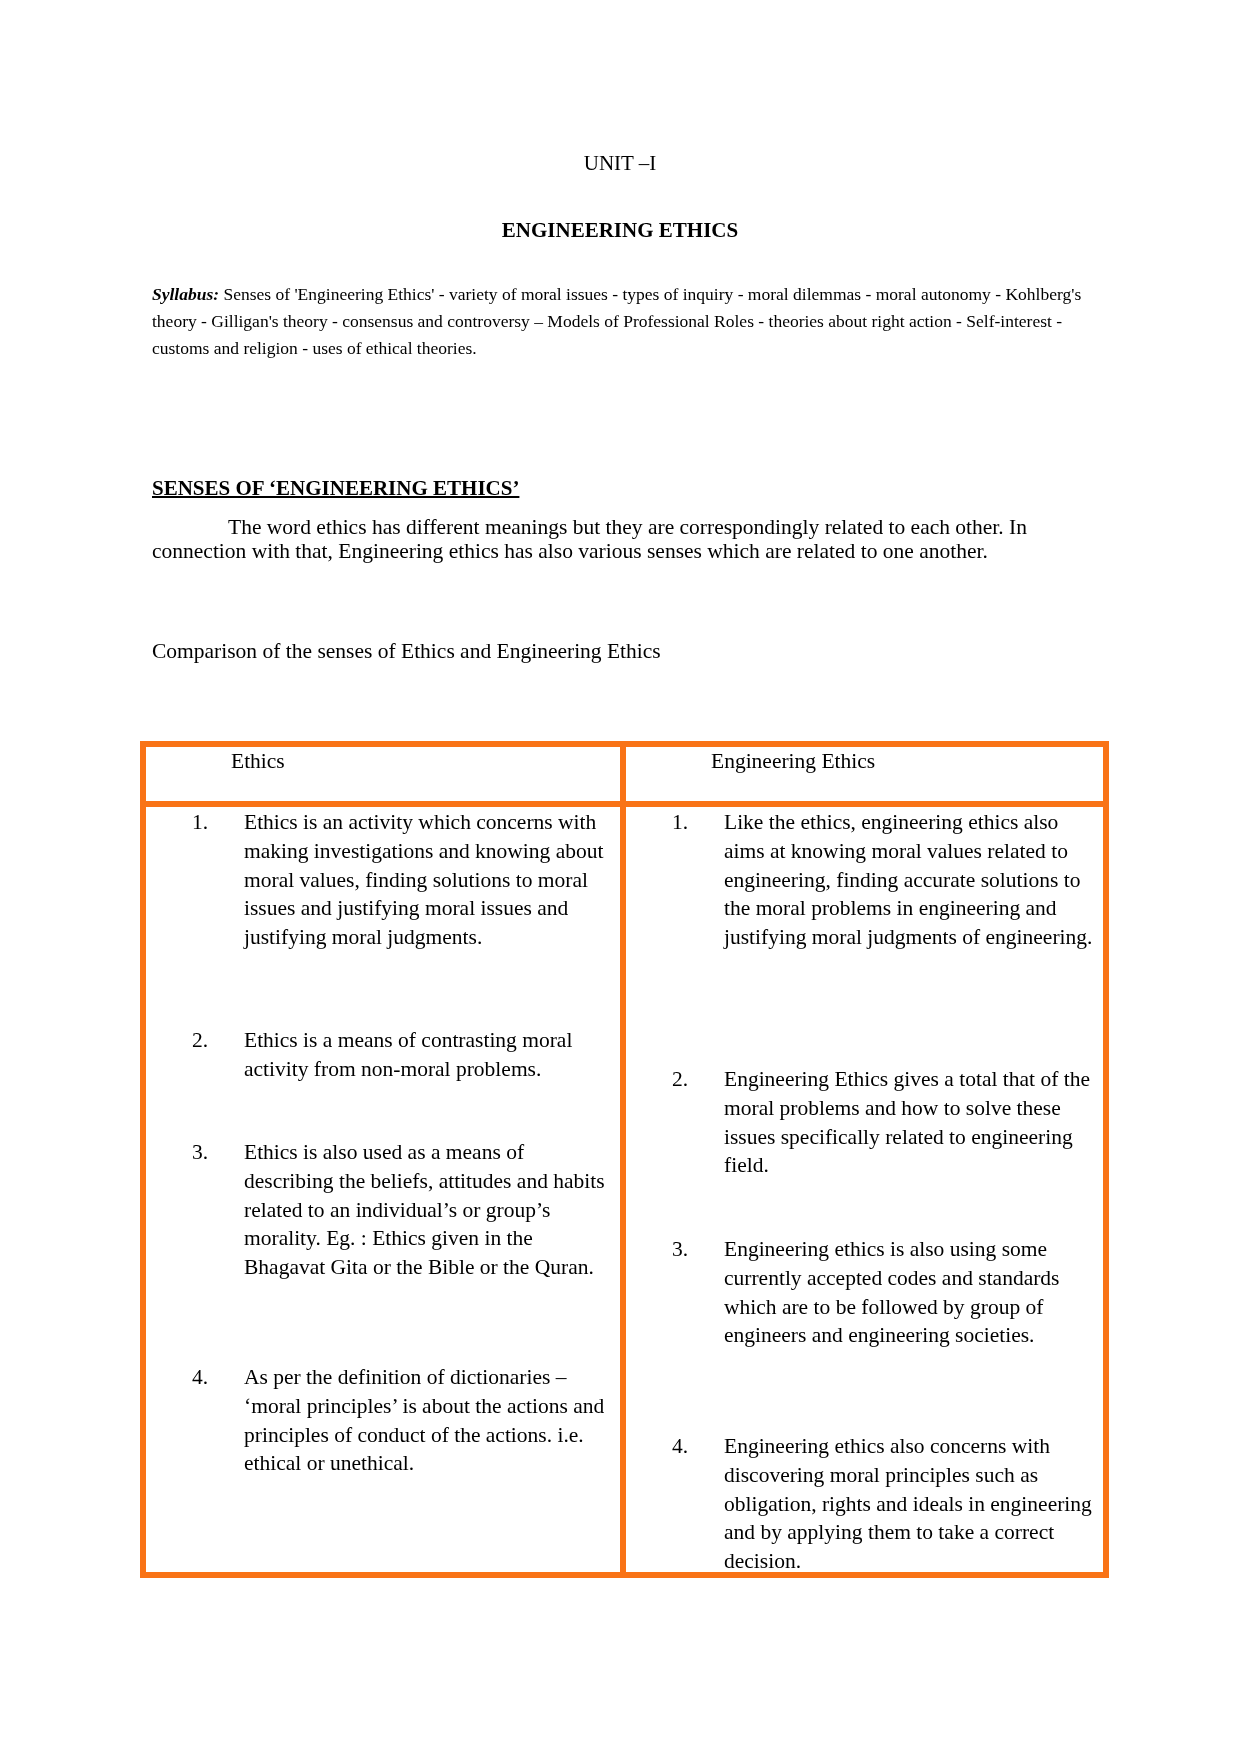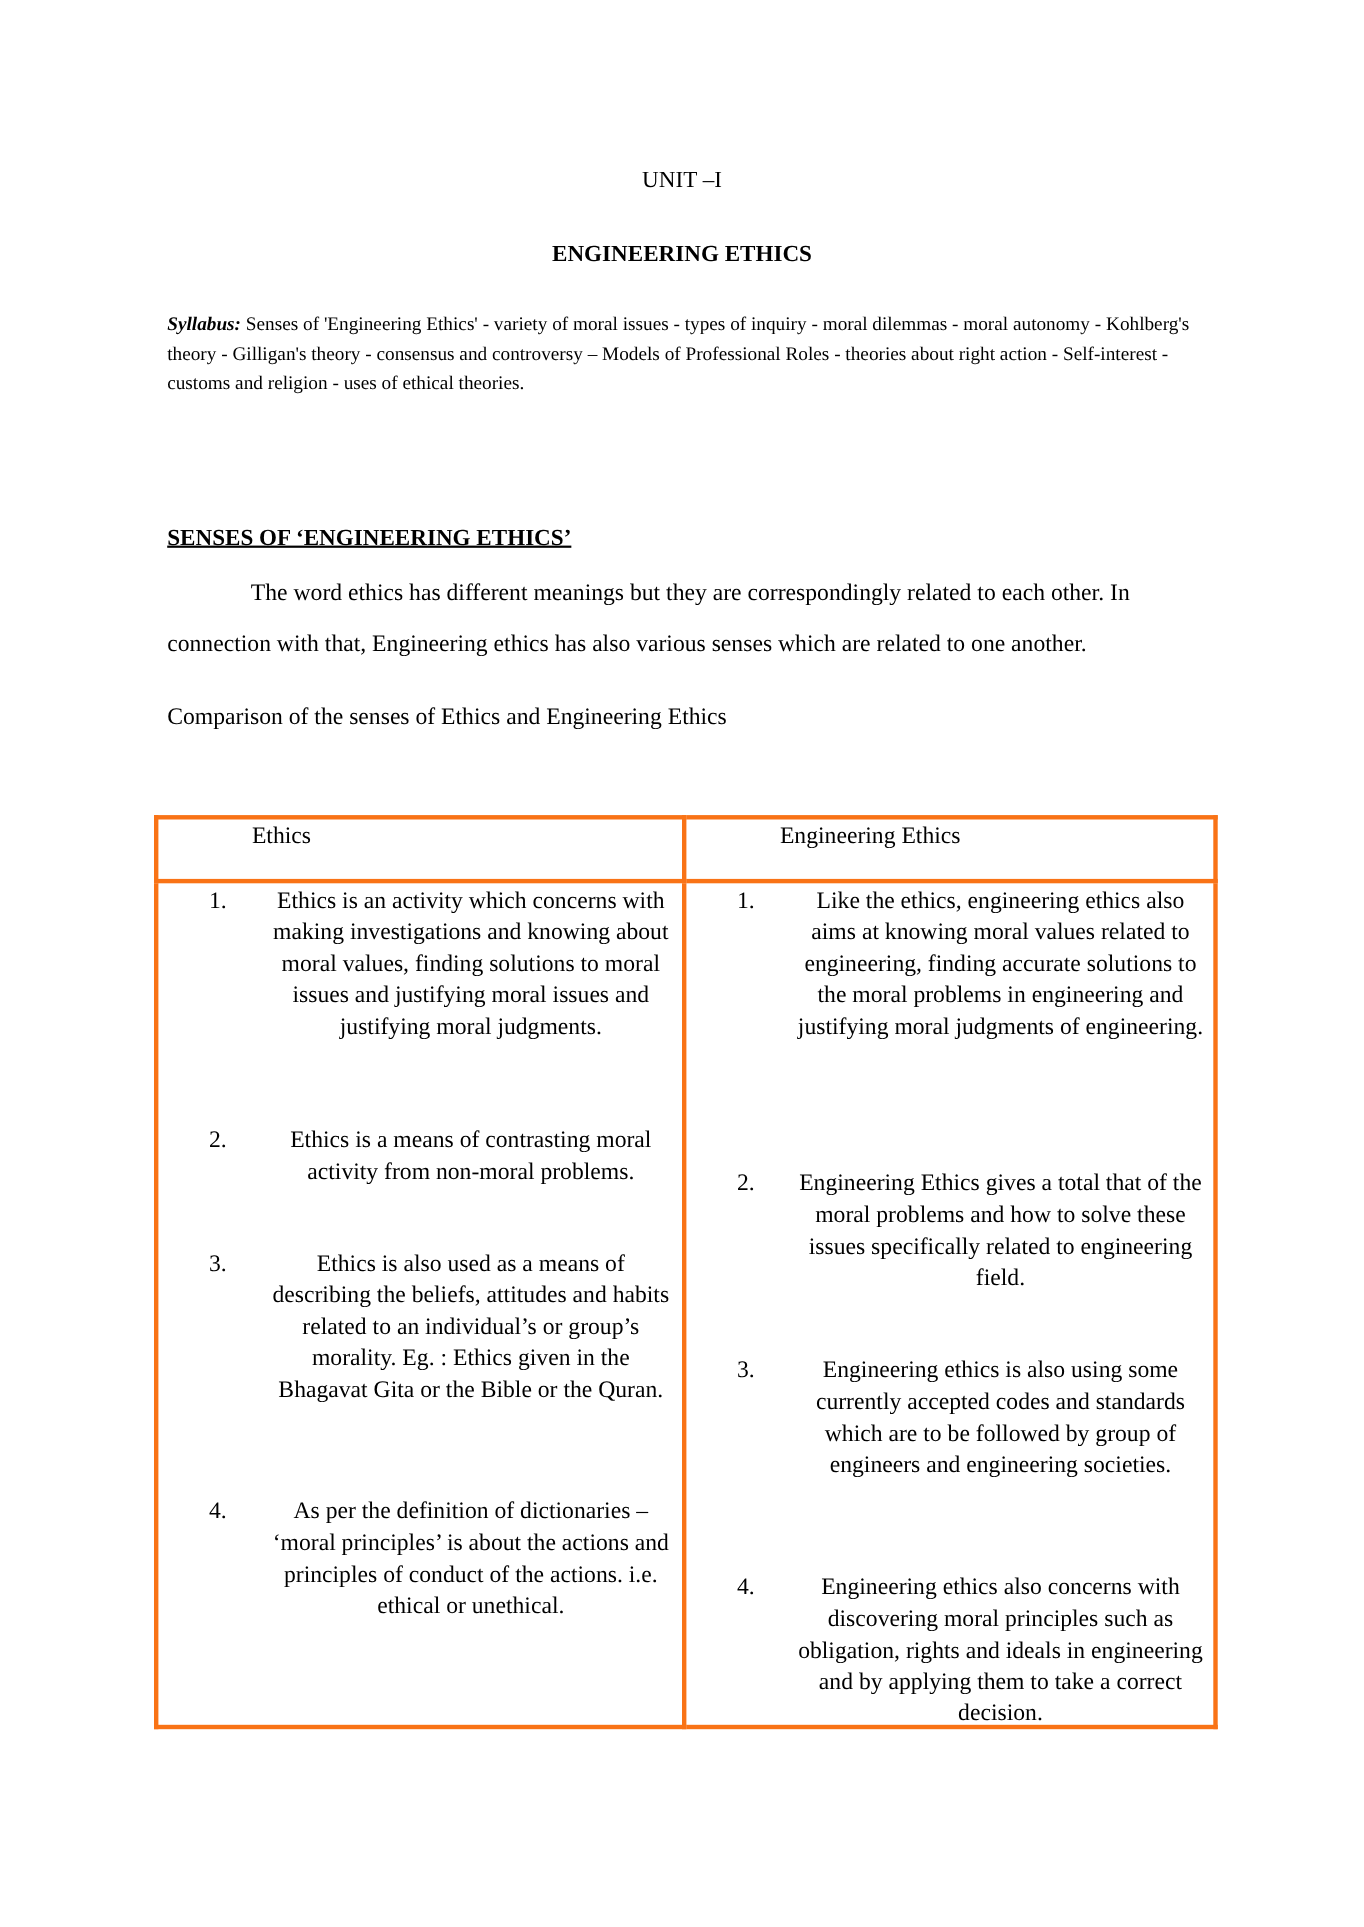--- a/index.html
+++ b/index.html
@@ -61,21 +61,21 @@
     font-weight: bold;
     text-decoration: underline;
     text-decoration-thickness: 2px;
   }
   .intro {
     position: absolute;
     left: 152px;
     top: 515px;
     width: 950px;
     font-size: 21.5px;
-    line-height: 47px;
+    line-height: 24px;
     text-indent: 76px;
   }
   .caption {
     position: absolute;
     left: 152px;
     top: 637px;
     font-size: 21.5px;
     line-height: 28px;
   }
   table.compare {
@@ -83,21 +83,21 @@
     left: 140px;
     top: 741px;
     width: 963px;
     height: 823px;
     border-collapse: collapse;
     table-layout: fixed;
     font-size: 21.5px;
     line-height: 28.8px;
   }
   table.compare td, table.compare th {
-    border: 4px solid #f97316;
+    border: 6px solid #f97316;
     vertical-align: top;
     padding: 0;
     font-weight: normal;
     text-align: left;
   }
   table.compare col.c1 { width: 480px; }
   table.compare col.c2 { width: 483px; }
   .head-row th {
     height: 54px;
   }
@@ -117,21 +117,20 @@
   }
   .item .num {
     position: absolute;
     left: 46px;
     width: 30px;
   }
   .item .txt {
     display: block;
     margin-left: 98px;
     margin-right: 6px;
-    text-align: center;
   }
 </style>
 </head>
 <body>
 
 <div class="page">
 
   <div class="unit-title">UNIT –I</div>
 
   <div class="doc-title">ENGINEERING ETHICS</div>

